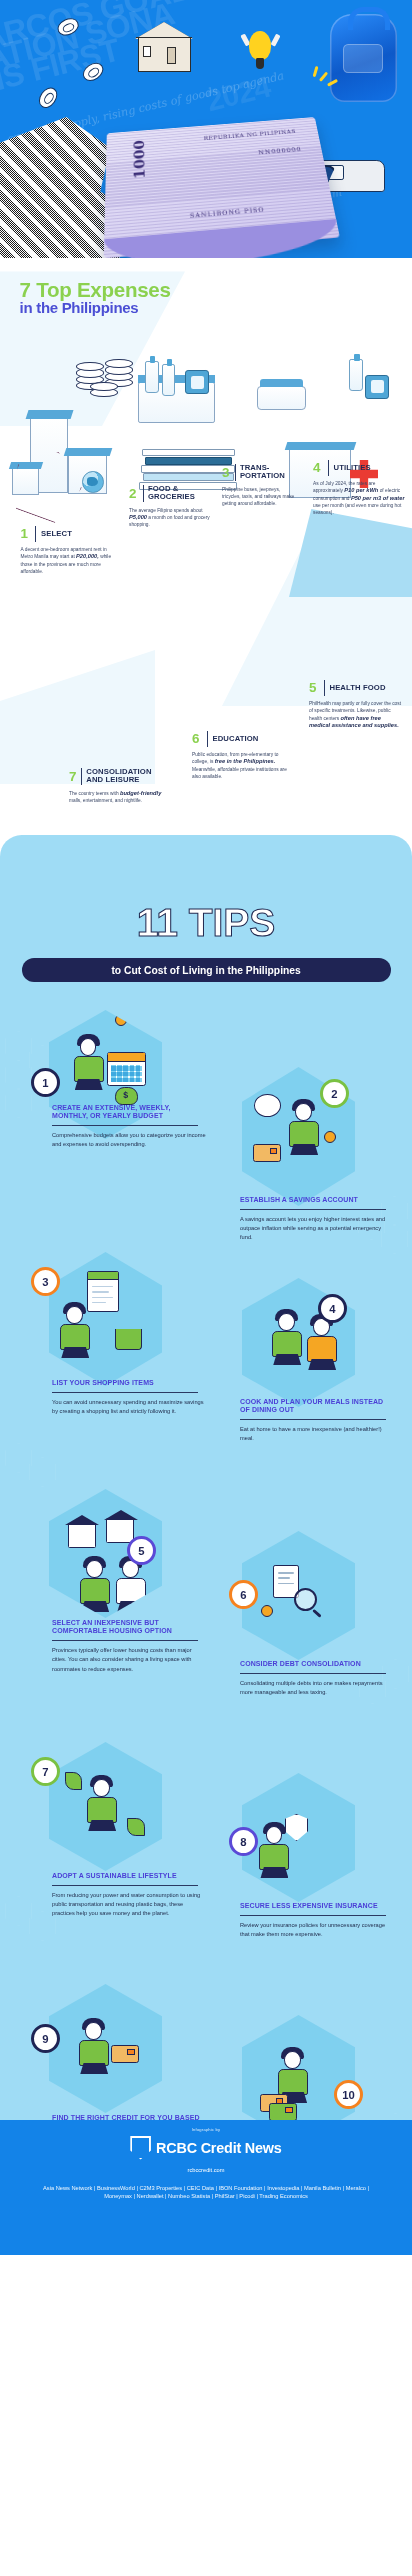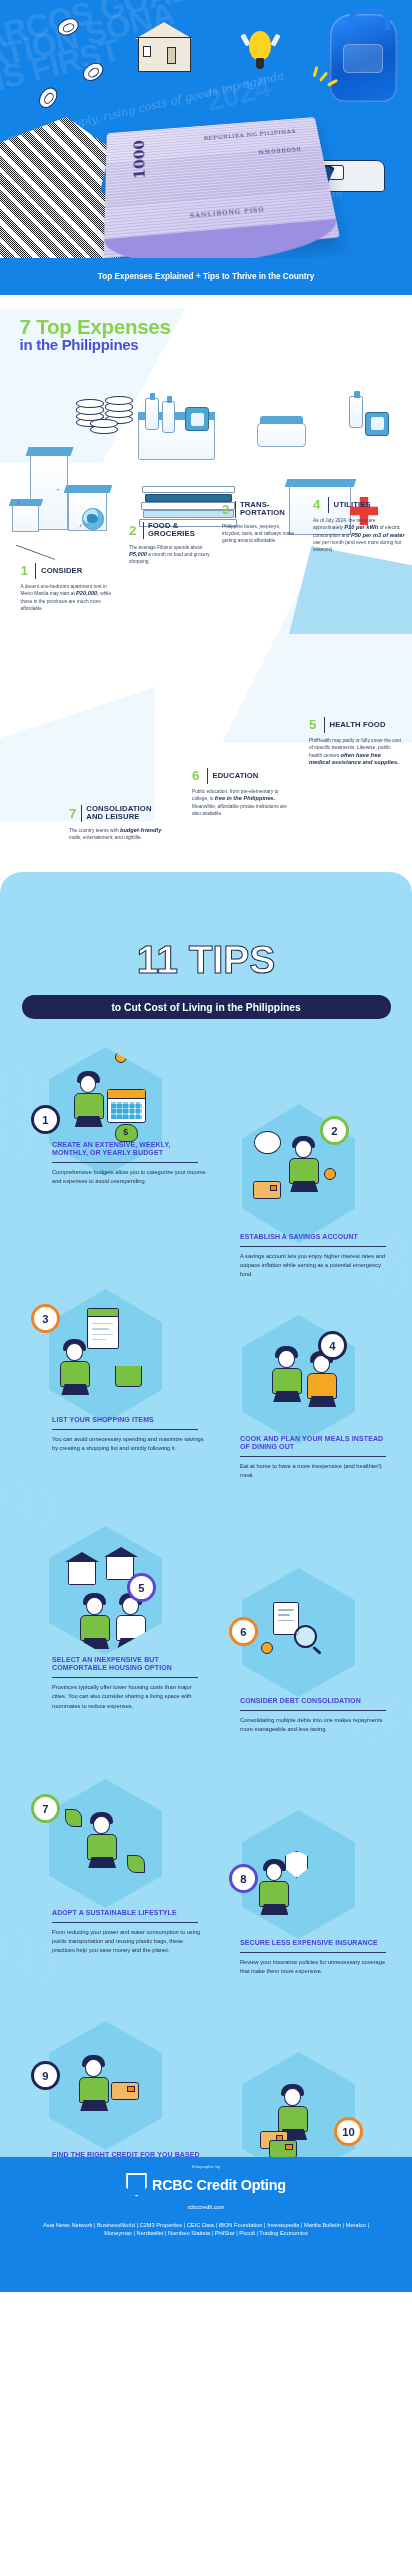--- a/index.html
+++ b/index.html
@@ -489,24 +489,20 @@
 
     <div class="bill">
       <div class="bill-txt denom">1000</div>
       <div class="bill-txt rep">REPUBLIKA NG PILIPINAS</div>
       <div class="bill-txt serial">NN000000</div>
       <div class="bill-txt sanlibong">SANLIBONG PISO</div>
     </div>
 
   </div>
 
-  <div class="hero-sub-band">
-    <div class="hero-grid"></div>
-    <div class="sub">Top Expenses Explained + Tips to Thrive in the Country</div>
-  </div>
 
   <div class="sec-expenses">
     <div class="pale-wedge w1"></div>
     <div class="pale-wedge w2"></div>
     <div class="pale-wedge w3"></div>
     <div class="blue-blob"></div>
 
     <div class="sec-title">
       <div class="l1">7 Top Expenses</div>
       <div class="l2">in the Philippines</div>
@@ -566,21 +562,21 @@
       <div class="book" style="left:3.1px; top:20.6px; width:93px;"></div>
       <div class="globe" style="left:-57px; top:43px;"></div>
     </div>
 
     <div class="ill pin-shape" style="left:13.4px; top:192px;"></div>
 
     <div class="exp-item" style="left:20.6px; top:268px; width:93px;">
       <div class="exp-head">
         <div class="exp-num">1</div>
         <div class="exp-divider"></div>
-        <div class="exp-name">CONSIDER</div>
+        <div class="exp-name">SELECT</div>
       </div>
       <div class="exp-body">
         <span>A decent one-bedroom apartment rent in Metro Manila may start at </span><b>P20,000,</b><span> while those in the provinces are much more affordable.</span>
       </div>
     </div>
 
     <div class="exp-item" style="left:129px; top:227px; width:88px;">
       <div class="exp-head">
         <div class="exp-num">2</div>
         <div class="exp-divider"></div>
@@ -873,20 +869,20 @@
           <div class="skirt"></div>
         </div>
       <div class="card-rect" style="left:15.5px; top:77px;"></div>
     </div>
   </div>
 
   <div class="footer">
     <div class="infographic-by">Infographic by</div>
     <div class="brand-row">
       <div class="logo-mark"></div>
-      <div class="brand-name">RCBC Credit Opting</div>
+      <div class="brand-name">RCBC Credit News</div>
     </div>
     <div class="site">rcbccredit.com</div>
     <div class="sources">Asia News Network | BusinessWorld | C2M3 Properties | CEIC Data | IBON Foundation | Investopedia | Manila Bulletin | Meralco | Moneymax | Nerdwallet | Numbeo Statista | PhilStar | Picodi | Trading Economics</div>
   </div>
 
 </div>
 
 
 </body></html>

